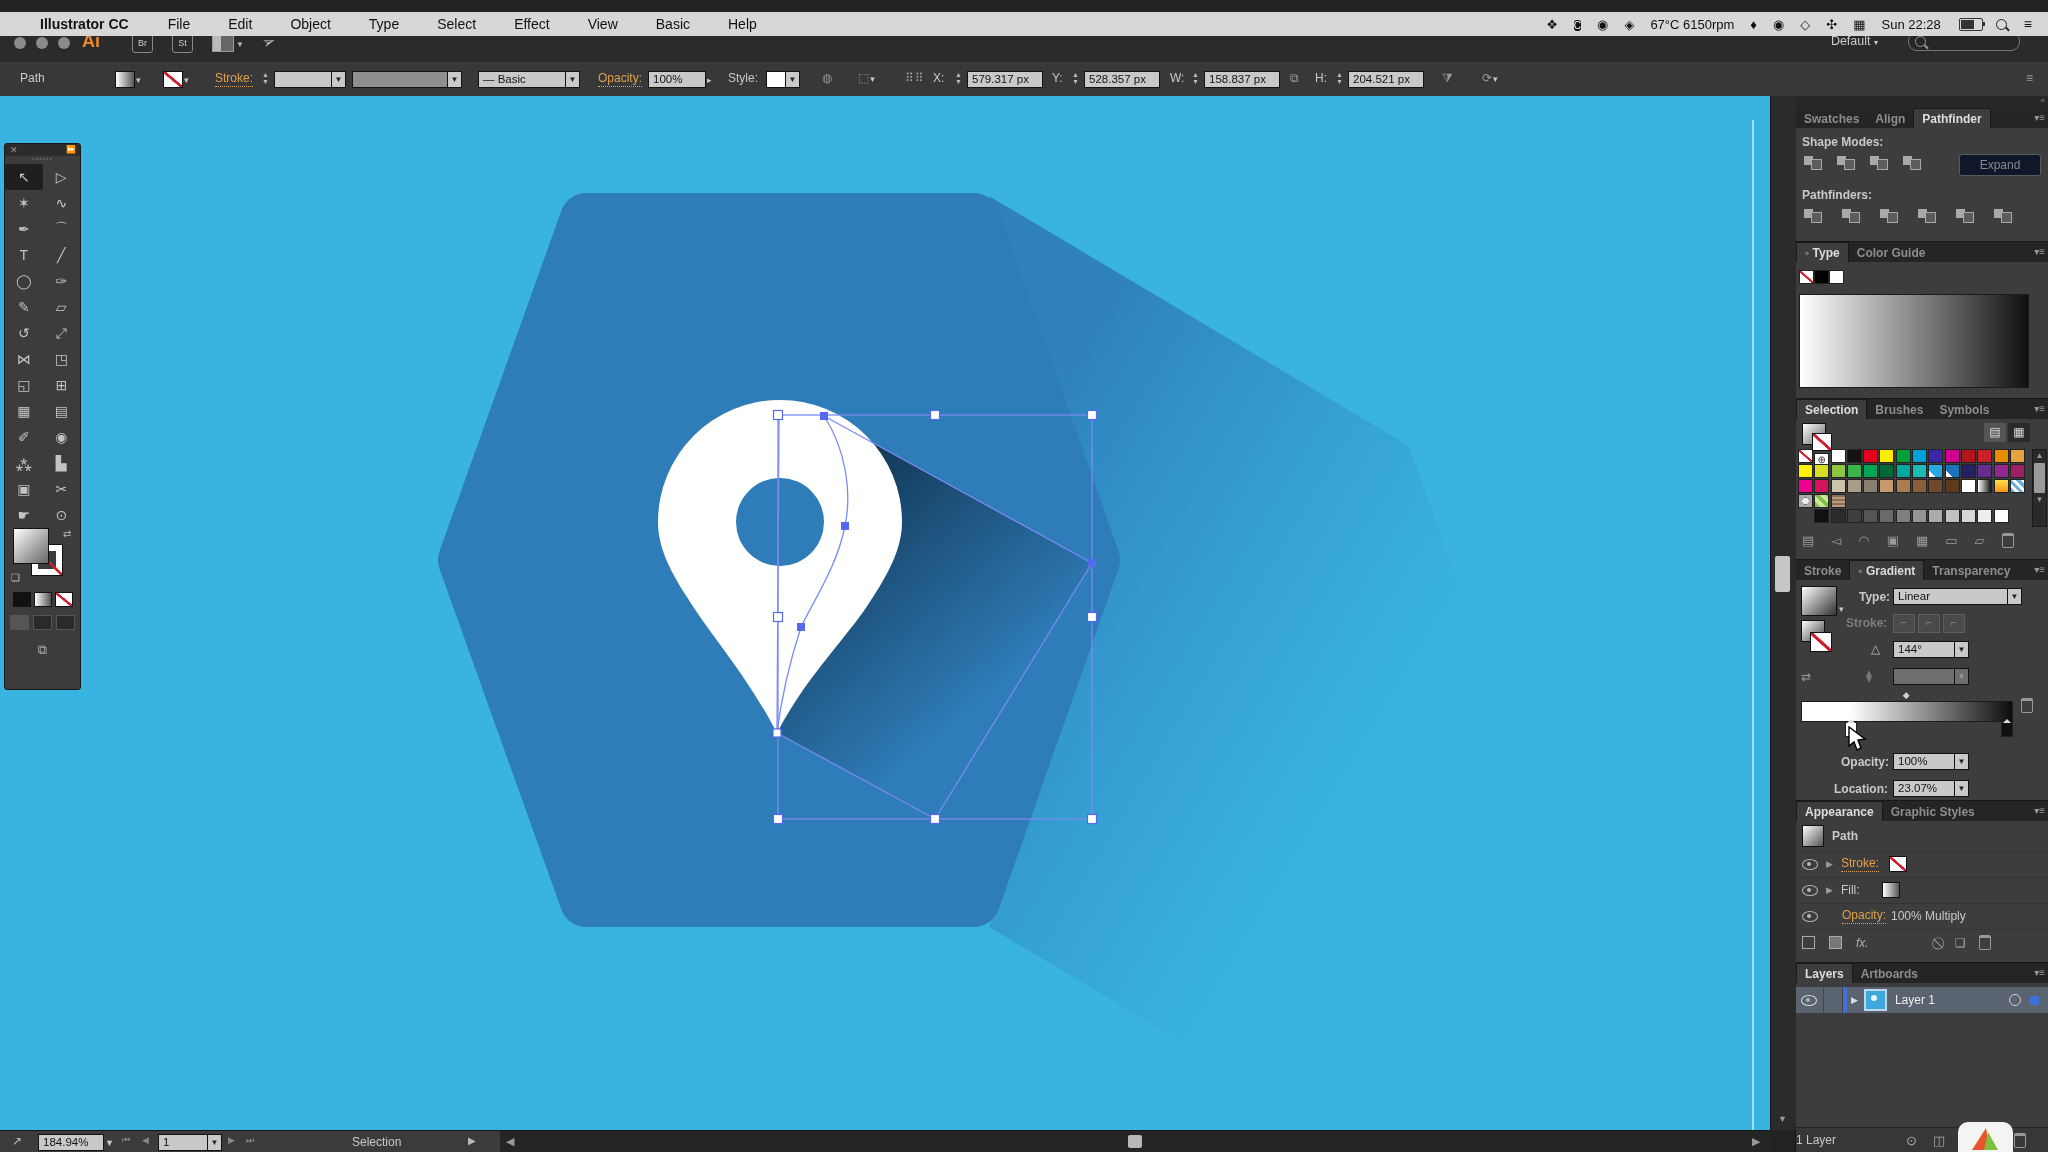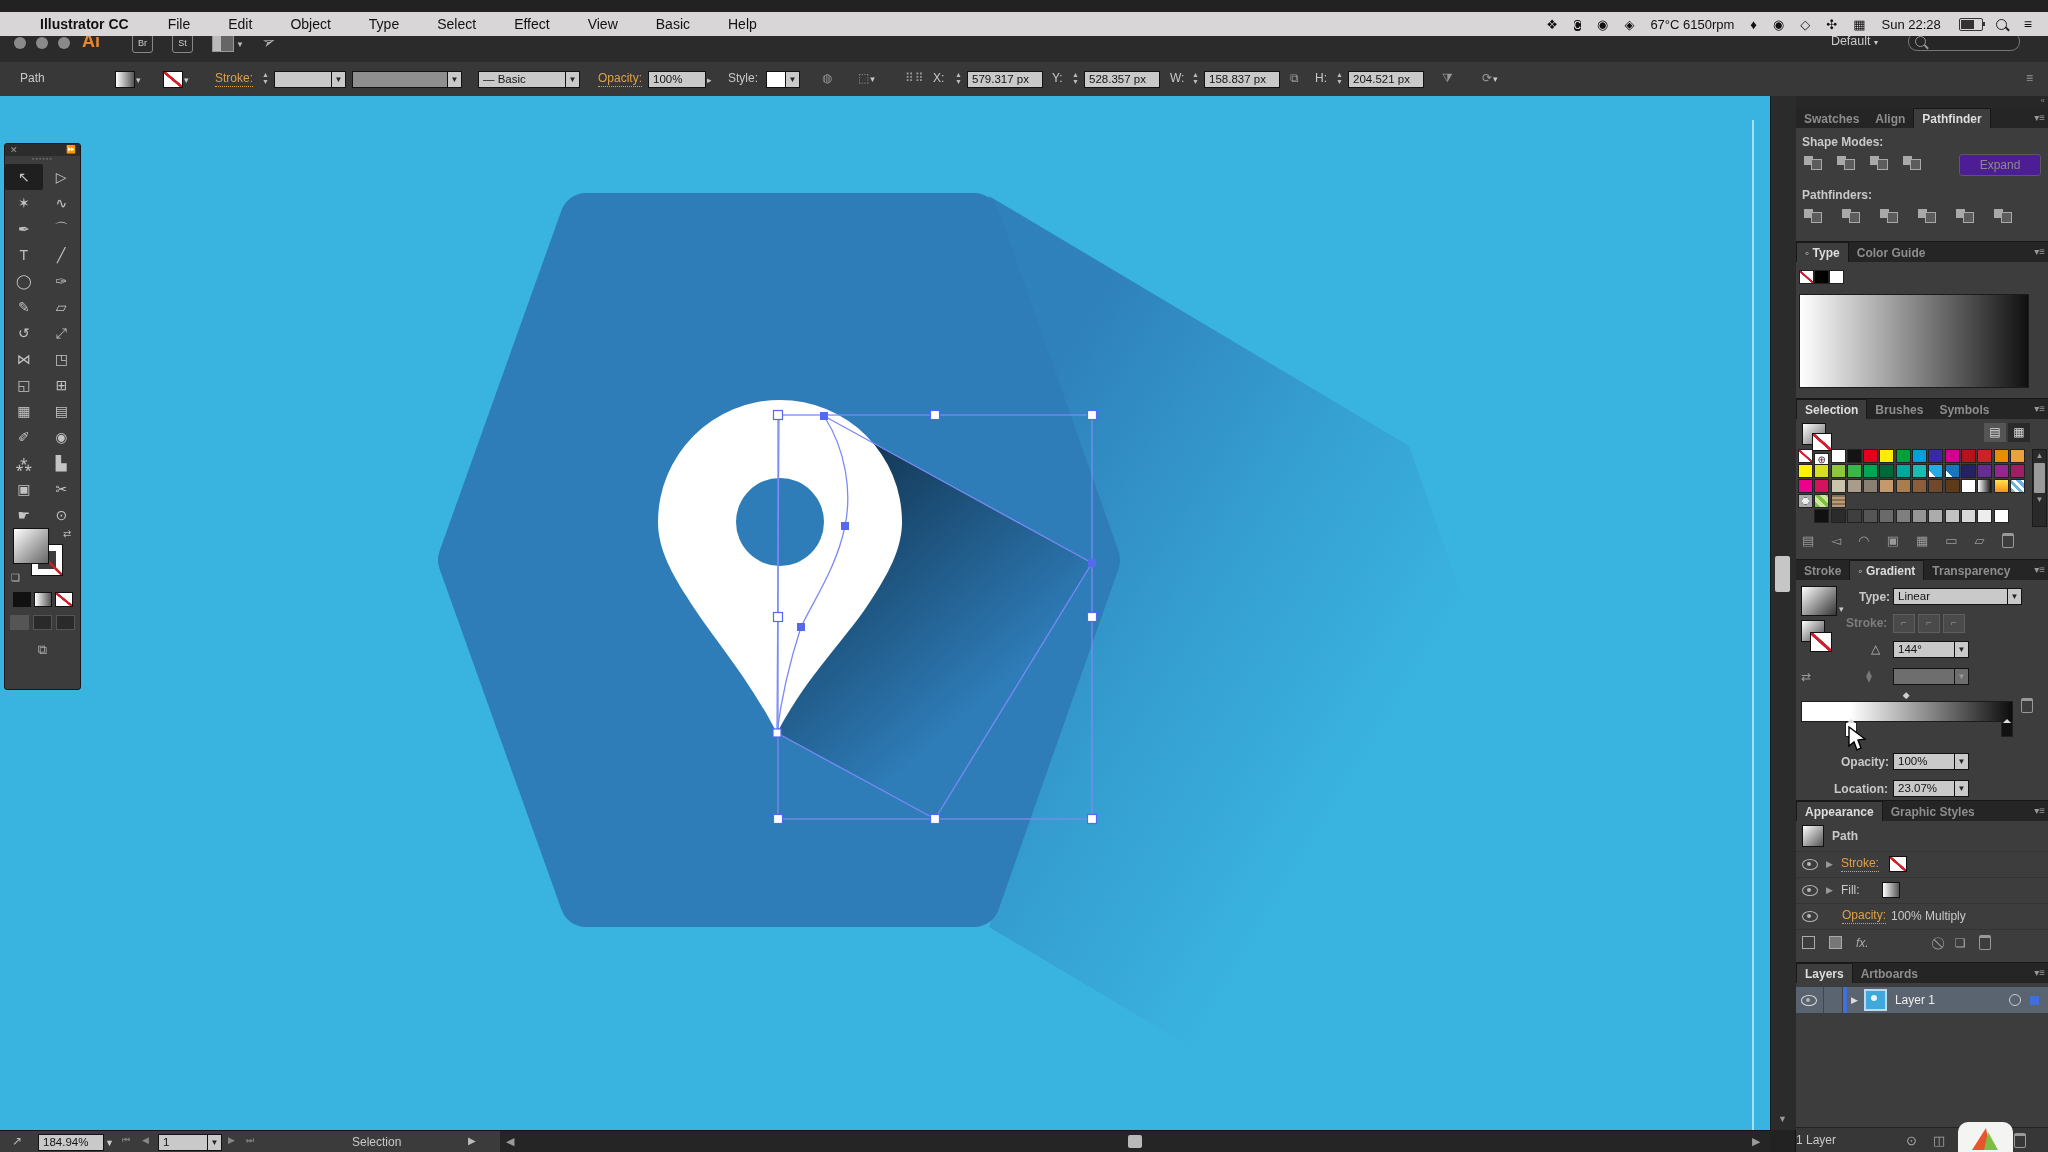--- a/index.html
+++ b/index.html
@@ -93,21 +93,21 @@
   .ptabs{height:20px;background:#252525;display:flex;align-items:flex-end;position:relative;}
   .ptab{padding:3px 8px 2px;font-size:12px;font-weight:bold;color:#8d8d8d;}
   .ptab.active{background:#3d3d3d;color:#ddd;border:1px solid #181818;border-bottom:none;}
   .pmenu{position:absolute;right:4px;top:4px;color:#999;font-size:10px;}
   .pbody{position:relative;}
   .plabel{font-size:12px;font-weight:bold;color:#c9c9c9;text-align:center;}
   .pfic{display:inline-block;width:24px;height:18px;position:relative;}
   .pfic i{position:absolute;left:2px;top:2px;width:9px;height:9px;background:#a9a9a9;}
   .pfic b{position:absolute;right:4px;bottom:2px;width:9px;height:9px;border:1px solid #a9a9a9;background:#5c5c5c;}
   .expandbtn{position:absolute;right:8px;top:0px;width:80px;height:20px;border:1px solid #5a5a5a;
-    border-radius:3px;color:#8a8a8a;text-align:center;line-height:20px;font-size:12px;background:#4c1d95;}
+    border-radius:3px;color:#8a8a8a;text-align:center;line-height:20px;font-size:12px;background:#0f172a;}
   .sw{width:15px;height:14px;display:inline-block;border:1px solid #222;box-sizing:border-box;}
   .scroll{position:absolute;right:2px;width:13px;background:#2a2a2a;border:1px solid #1a1a1a;}
   .scroll .up,.scroll .dn{height:12px;color:#999;font-size:8px;text-align:center;line-height:12px;}
   .scroll .th{margin:1px;height:30px;background:#9a9a9a;border-radius:1px;}
   .ficonrow{position:absolute;left:6px;right:6px;display:flex;gap:17px;color:#9a9a9a;font-size:13px;}
   .trash{display:inline-block;width:10px;height:11px;border:1px solid #999;border-top:3px solid #999;border-radius:2px;}
   .eye{display:inline-block;width:14px;height:9px;border:1px solid #b5b5b5;border-radius:50%;position:relative;}
   .eye:after{content:"";position:absolute;left:4px;top:2px;width:4px;height:4px;border-radius:50%;background:#b5b5b5;}
   .ddarrowbox{display:inline-block;background:#c9c9c9;border:1px solid #131313;border-left:none;height:15px;
     width:13px;color:#222;font-size:8px;text-align:center;line-height:15px;vertical-align:top;}

